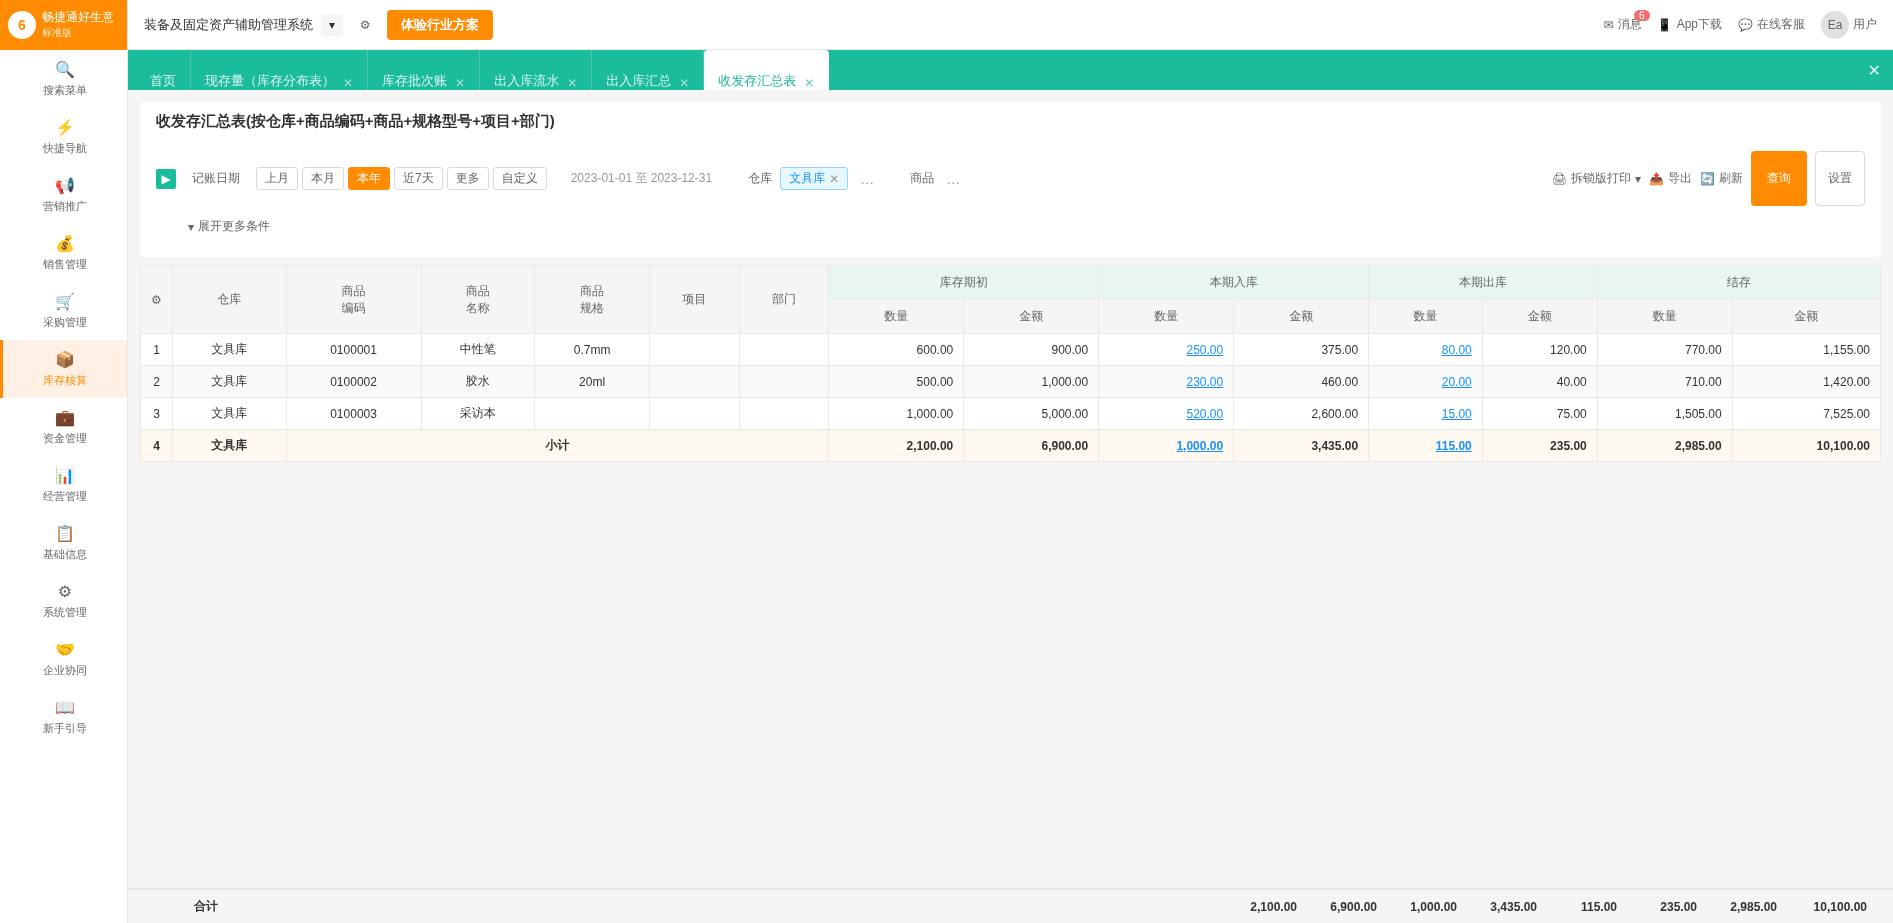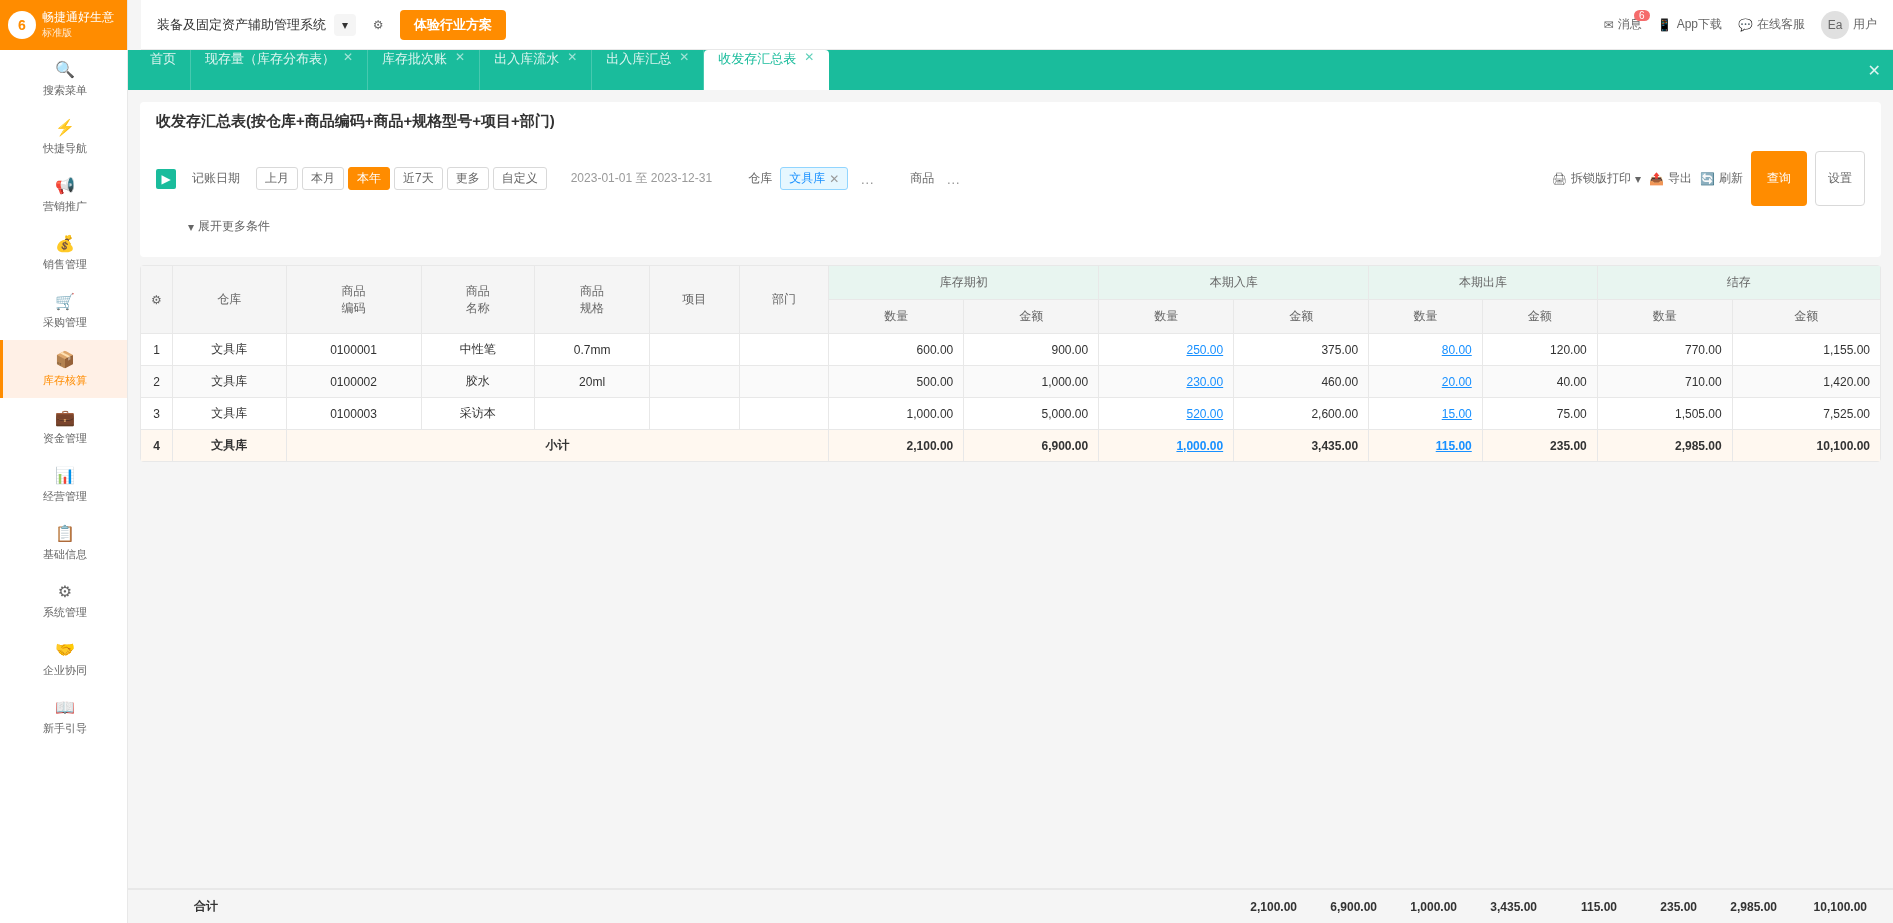--- a/index.html
+++ b/index.html
@@ -13,34 +13,34 @@
     .sidebar-logo-sub { font-size: 10px; color: rgba(255,255,255,0.8); }
     .sidebar-nav-item { display: flex; flex-direction: column; align-items: center; justify-content: center; padding: 10px 8px; cursor: pointer; color: #666; gap: 4px; border-left: 3px solid transparent; }
     .sidebar-nav-item.active { background: #fff0e6; color: #ff8c00; border-left-color: #ff8c00; }
     .sidebar-nav-icon { font-size: 16px; }
     .sidebar-nav-label { font-size: 11px; }
 
     
     .main { flex: 1; display: flex; flex-direction: column; overflow: hidden; }
 
     
-    .topbar { height: 50px; background: #fff; border-bottom: 1px solid #e8e8e8; display: flex; align-items: center; justify-content: space-between; padding: 4px 16px; margin-left: 13px; }
+    .topbar { height: 50px; background: #fff; border-bottom: 1px solid #e8e8e8; display: flex; align-items: center; justify-content: space-between; padding: 4px 16px; }
     .topbar-left { display: flex; align-items: center; gap: 8px; }
     .topbar-system-name { font-size: 13px; color: #333; }
     .topbar-dropdown { display: flex; align-items: center; gap: 4px; cursor: pointer; background: #f5f5f5; padding: 4px 8px; border-radius: 4px; }
     .topbar-settings { width: 28px; height: 28px; display: flex; align-items: center; justify-content: center; cursor: pointer; color: #666; }
     .topbar-trial-btn { background: #ff8c00; color: #fff; border: none; padding: 6px 14px; border-radius: 4px; cursor: pointer; font-size: 13px; font-weight: bold; }
     .topbar-right { display: flex; align-items: center; gap: 16px; }
     .topbar-right-item { display: flex; align-items: center; gap: 4px; cursor: pointer; color: #666; font-size: 12px; position: relative; }
     .badge { position: absolute; top: -6px; right: -8px; background: #f56c6c; color: #fff; border-radius: 10px; font-size: 10px; padding: 0 4px; min-width: 16px; text-align: center; }
     .user-avatar { width: 28px; height: 28px; background: #e0e0e0; border-radius: 50%; display: flex; align-items: center; justify-content: center; font-size: 12px; }
 
     
     .tabbar { height: 40px; background: #1abc9c; display: flex; align-items: center; padding: 0 8px; gap: 0; position: relative; }
-    .tab { display: flex; align-items: flex-start; gap: 6px; padding: 0 14px; height: 40px; cursor: pointer; color: rgba(255,255,255,0.85); font-size: 13px; white-space: nowrap; border-right: 1px solid rgba(255,255,255,0.2); }
+    .tab { display: flex; align-items: flex-end; gap: 6px; padding: 0 14px; height: 40px; cursor: pointer; color: rgba(255,255,255,0.85); font-size: 13px; white-space: nowrap; border-right: 1px solid rgba(255,255,255,0.2); }
     .tab.active { background: #fff; color: #1abc9c; border-radius: 4px 4px 0 0; }
     .tab-close { font-size: 12px; color: inherit; opacity: 0.7; cursor: pointer; margin-left: 2px; }
     .tabbar-close { position: absolute; right: 12px; color: rgba(255,255,255,0.85); cursor: pointer; font-size: 16px; }
 
     
     .content { flex: 1; background: #f5f5f5; padding: 12px; overflow-y: auto; }
 
     
     .page-header { background: #fff; padding: 10px 16px; margin-bottom: 8px; border-radius: 4px; }
     .page-title { font-size: 15px; font-weight: bold; color: #333; margin-bottom: 12px; }

